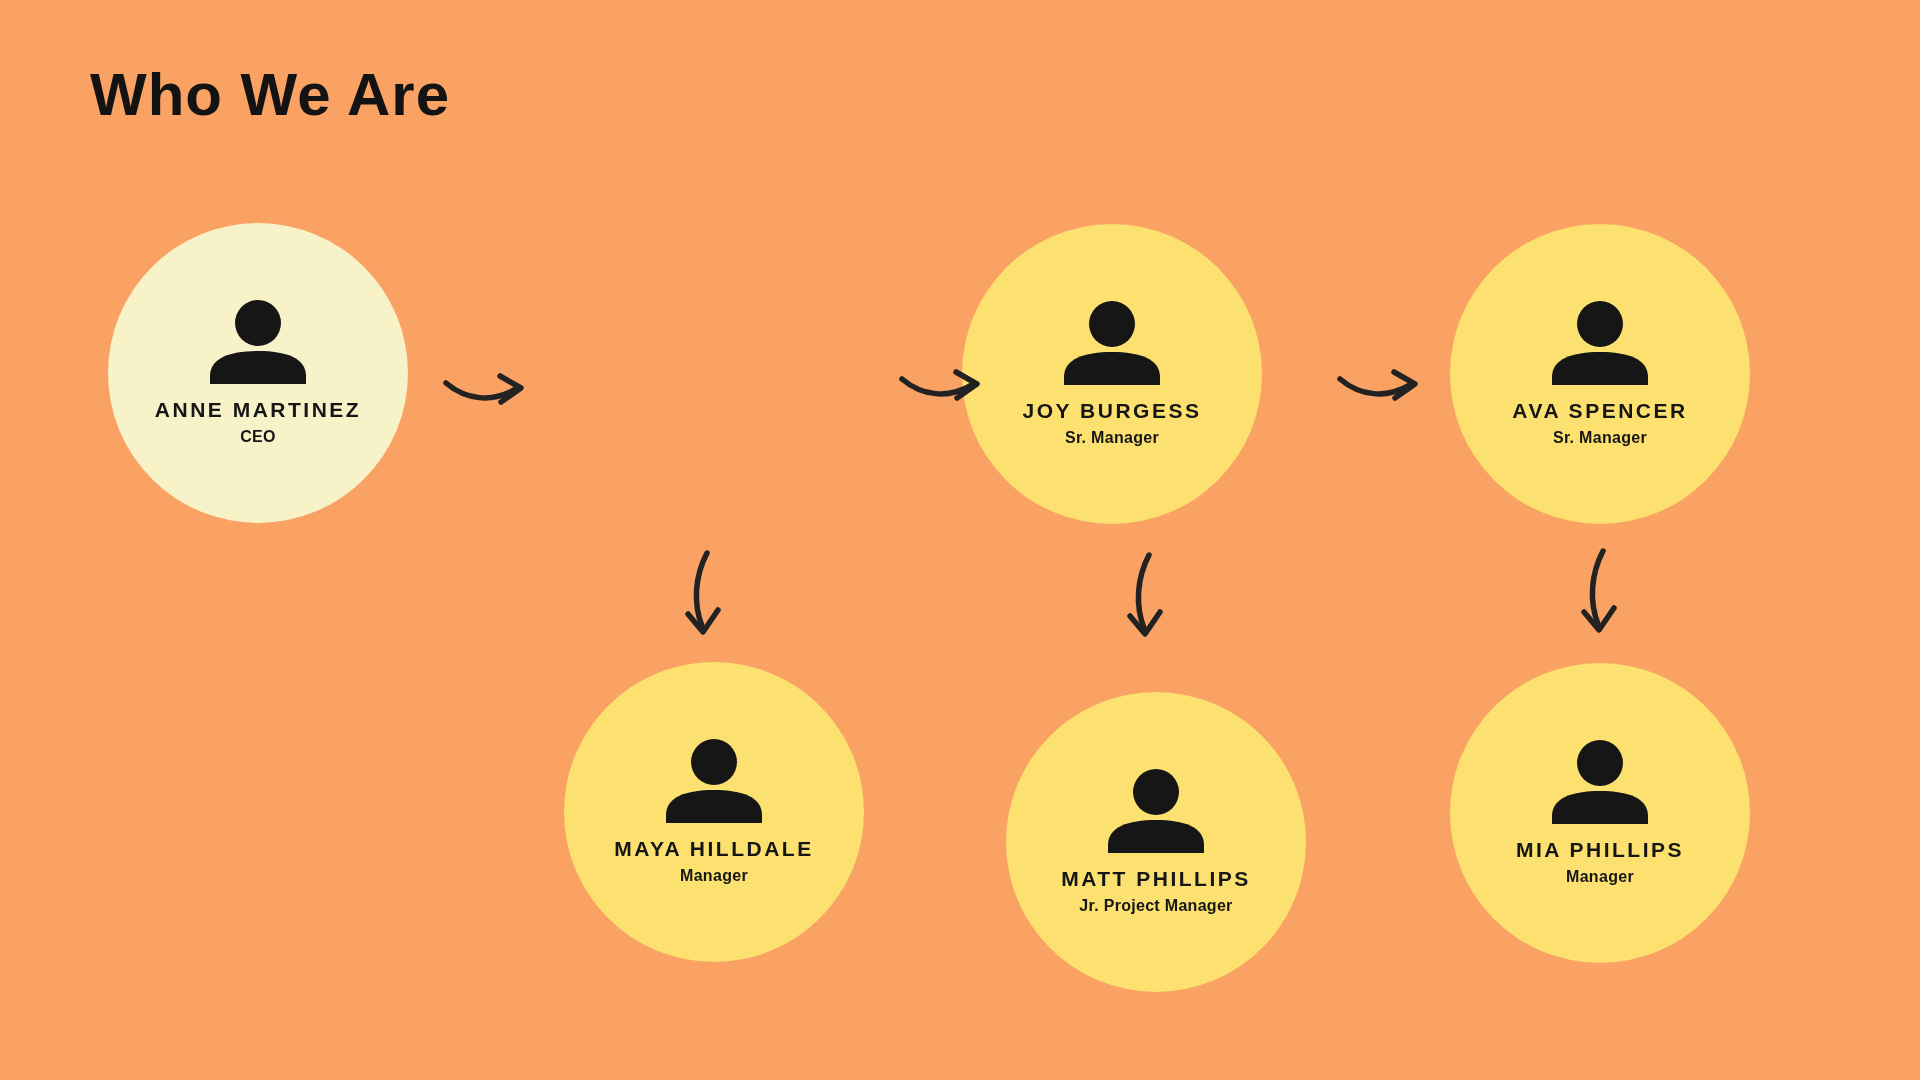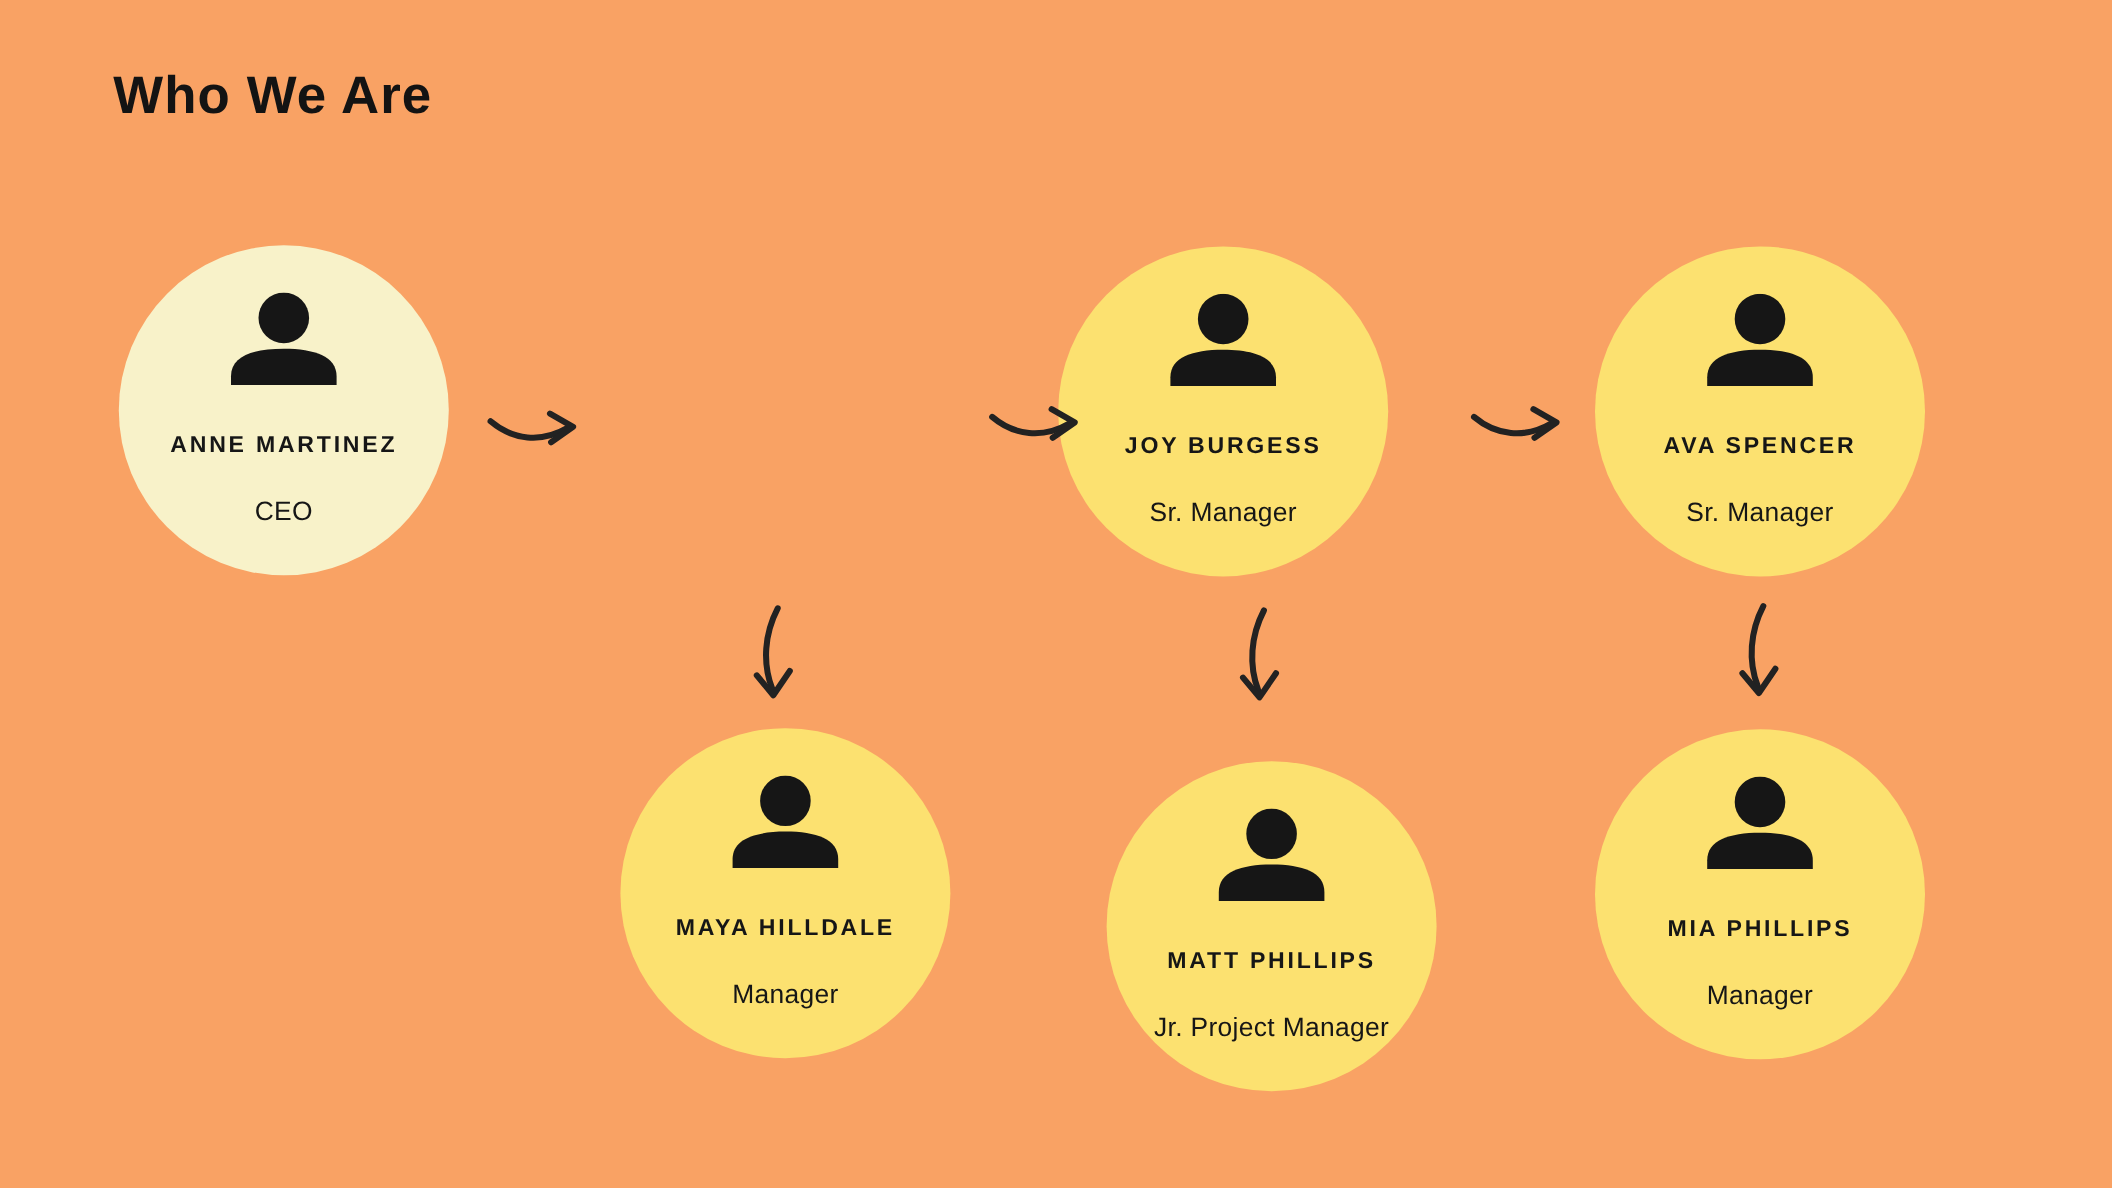--- a/index.html
+++ b/index.html
@@ -13,55 +13,53 @@
   .canvas {
     position: relative;
     width: 1920px;
     height: 1080px;
     background: var(--background, #F9A264);
   }
   .page-title {
     position: absolute;
     left: 90px;
     top: 60px;
-    font-size: 48px;
+    font-size: 60px;
     font-weight: 800;
     letter-spacing: 1px;
     color: var(--title-ink, #131313);
-    margin-left: 13px;
   }
   .member {
     position: absolute;
     width: 300px;
     height: 300px;
     border-radius: 50%;
     background: var(--circle, #FCE170);
     display: flex;
     flex-direction: column;
     align-items: center;
     justify-content: center;
     text-align: center;
-    gap: 29px;
   }
   .member.highlight {
     background: var(--circle-highlight, #F8F2C9);
   }
   .picon { display: block; line-height: 0; margin-bottom: 14px; }
   .picon svg { fill: var(--ink, #161616); }
   .mname {
     font-size: 21px;
     font-weight: 700;
     letter-spacing: 2.5px;
     color: var(--ink, #161616);
     white-space: nowrap;
   }
   .mtitle {
     margin-top: 6px;
-    font-size: 24px;
-    font-weight: 400;
+    font-size: 16px;
+    font-weight: 700;
     letter-spacing: 0.3px;
     color: var(--ink, #161616);
     white-space: nowrap;
   }
   .arrow { position: absolute; }
   .arrow svg path {
     fill: none;
     stroke: var(--arrow-ink, #222222);
     stroke-width: 5.5;
     stroke-linecap: round;

